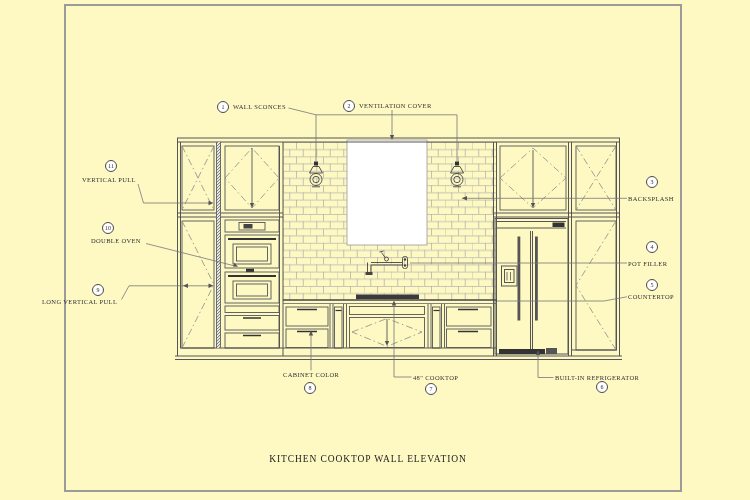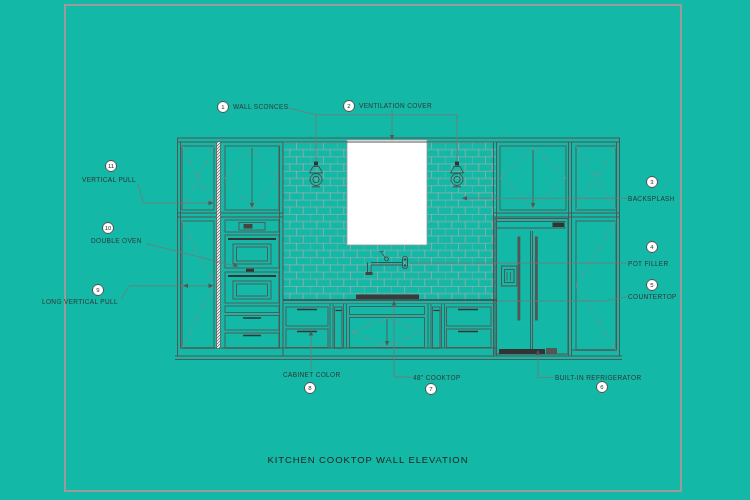--- a/index.html
+++ b/index.html
@@ -1,17 +1,17 @@
 <!DOCTYPE html>
 <html><head>
 <meta charset="utf-8">
 <style>
   html,body{margin:0;padding:0;background:#fff;}
-  .sheet{position:relative;width:750px;height:500px;background:#14b8a6;overflow:hidden;
-         font-family:Liberation Sans, sans-serif;}
+  .sheet{position:relative;width:750px;height:500px;background:#fef9c3;overflow:hidden;
+         font-family:Liberation Serif, serif;}
   .frame{position:absolute;left:64px;top:4px;width:618px;height:488px;
          border:2px solid #9b9b9b;box-sizing:border-box;}
   svg{position:absolute;left:0;top:0;}
   .lbl{position:absolute;font-size:6.5px;letter-spacing:.35px;color:#333;white-space:nowrap;}
   .bubble{position:absolute;width:12px;height:12px;border:1px solid #4a4a4a;border-radius:50%;
           box-sizing:border-box;font-size:6px;line-height:10px;text-align:center;color:#333;background:#fff;}
   .title{position:absolute;left:243px;top:454px;width:250px;text-align:center;
          font-size:9.5px;letter-spacing:.9px;color:#222;white-space:nowrap;}
 </style>
 </head>

